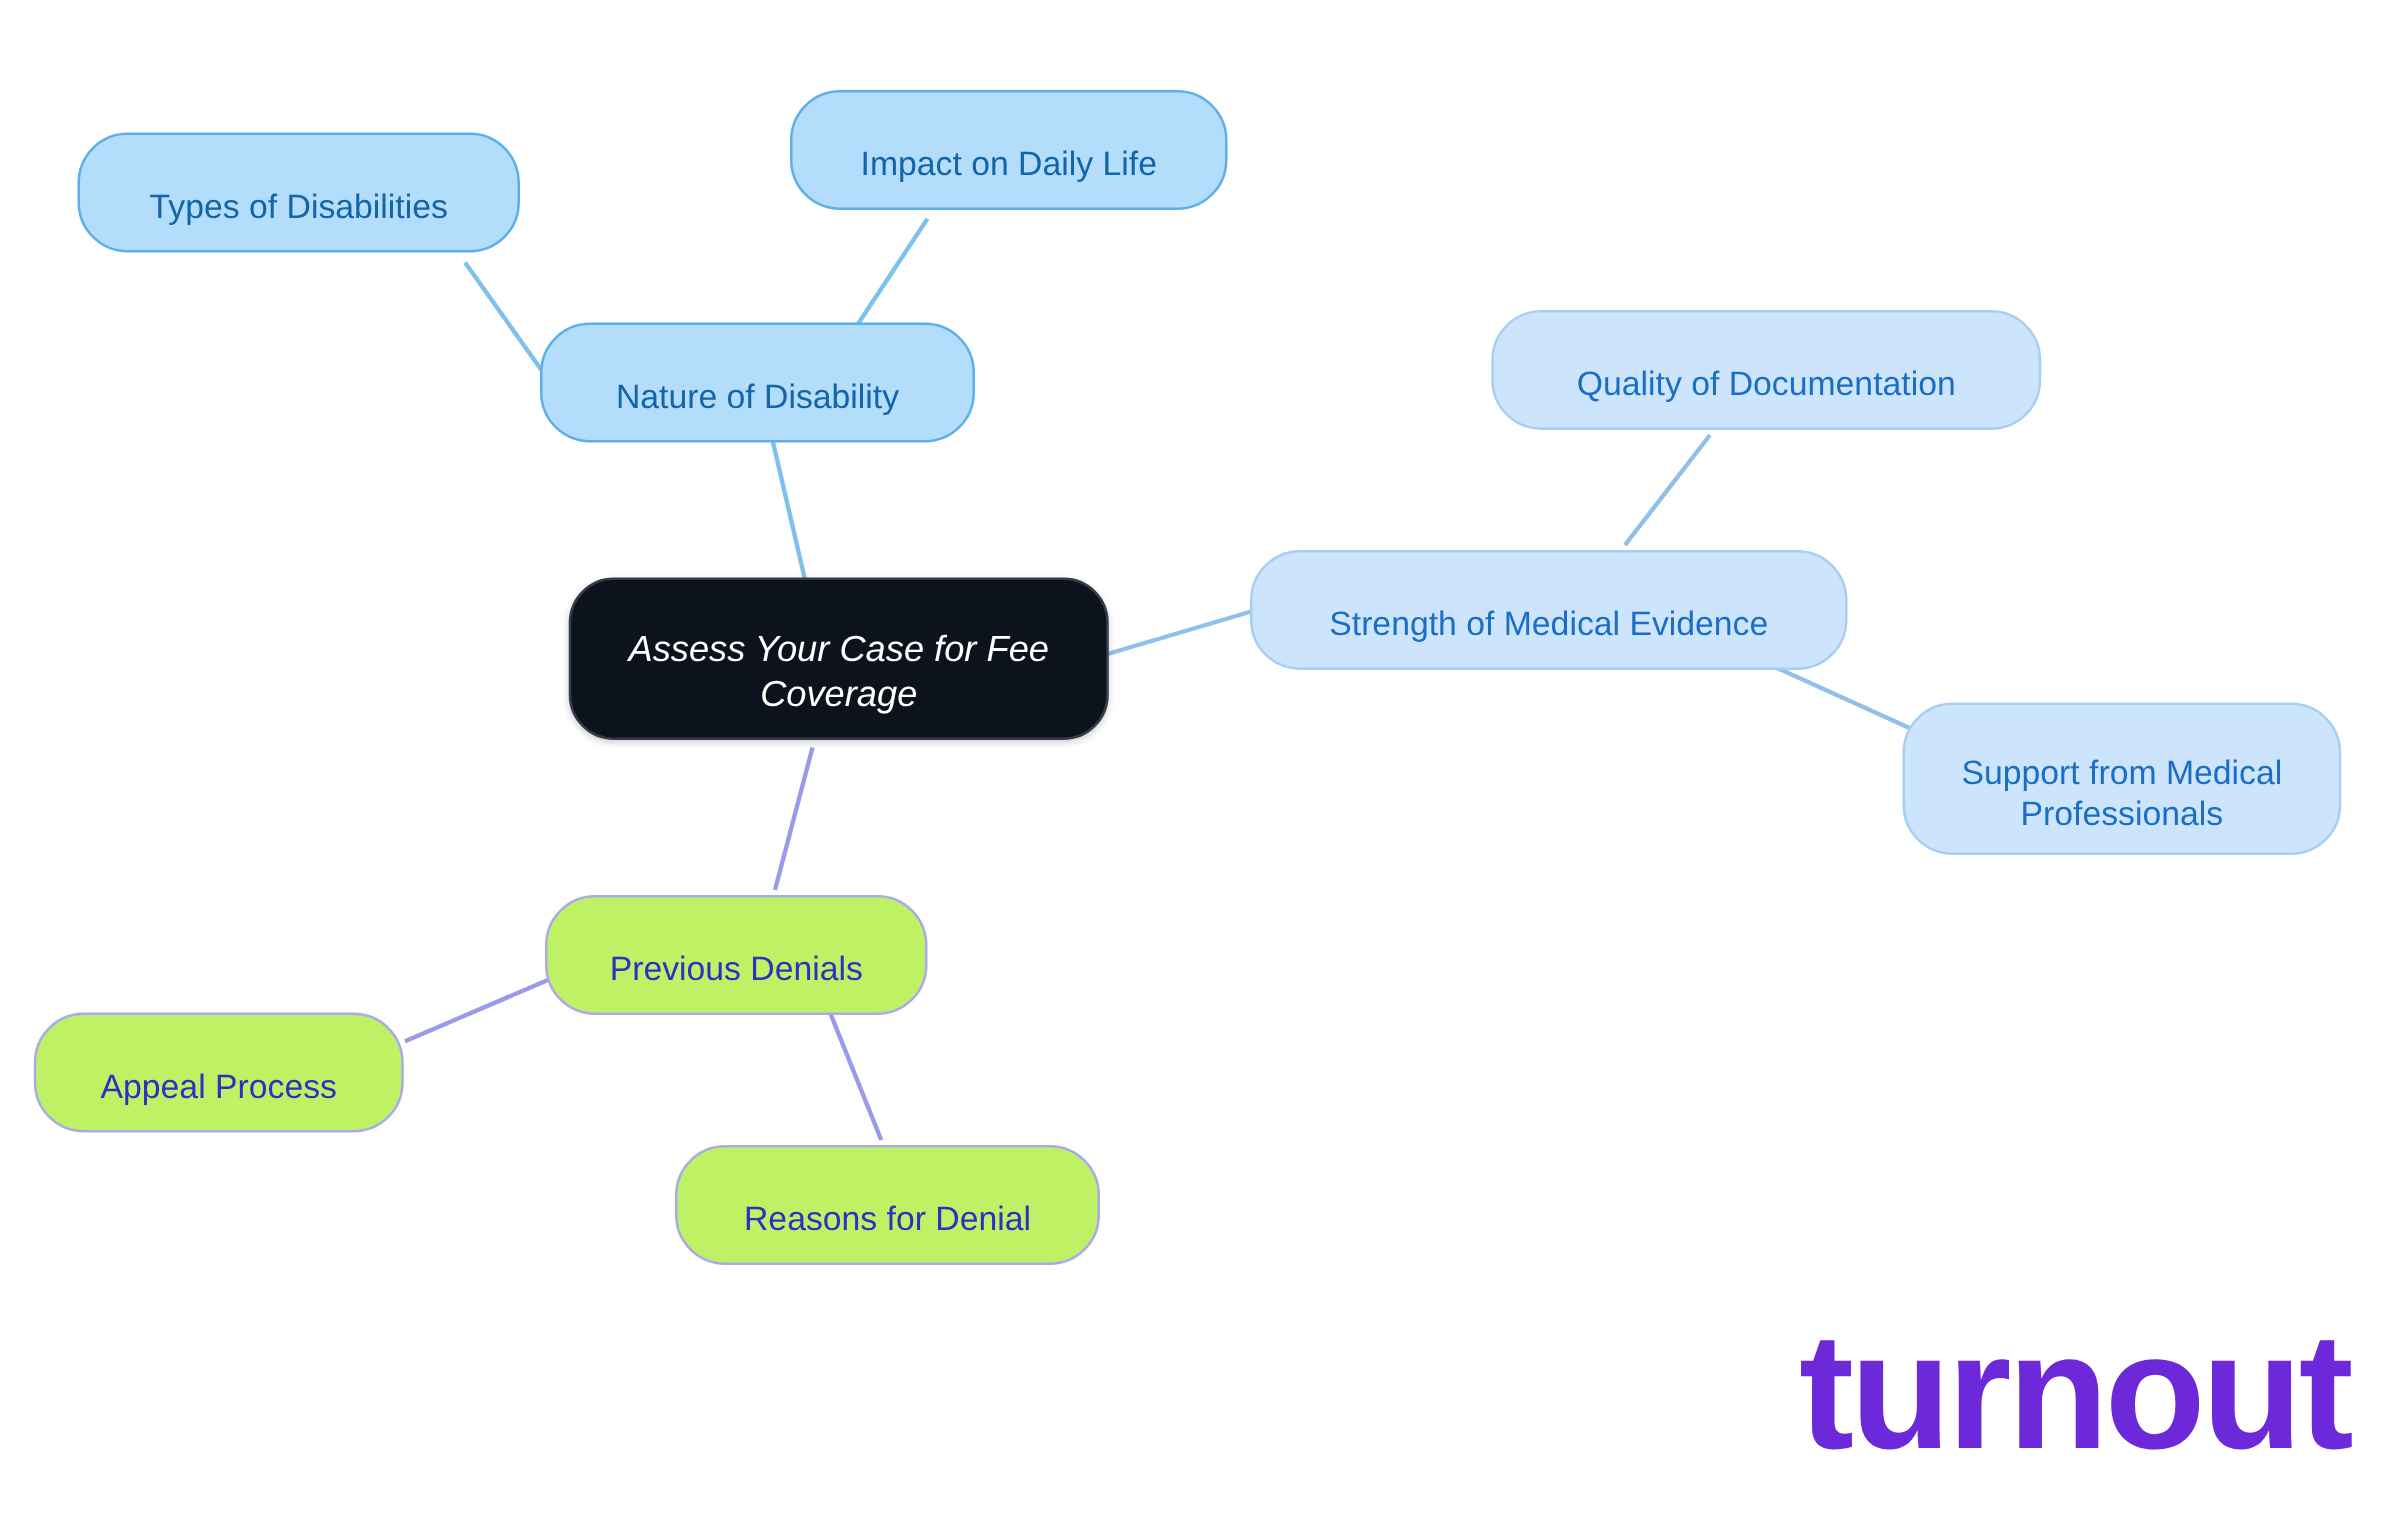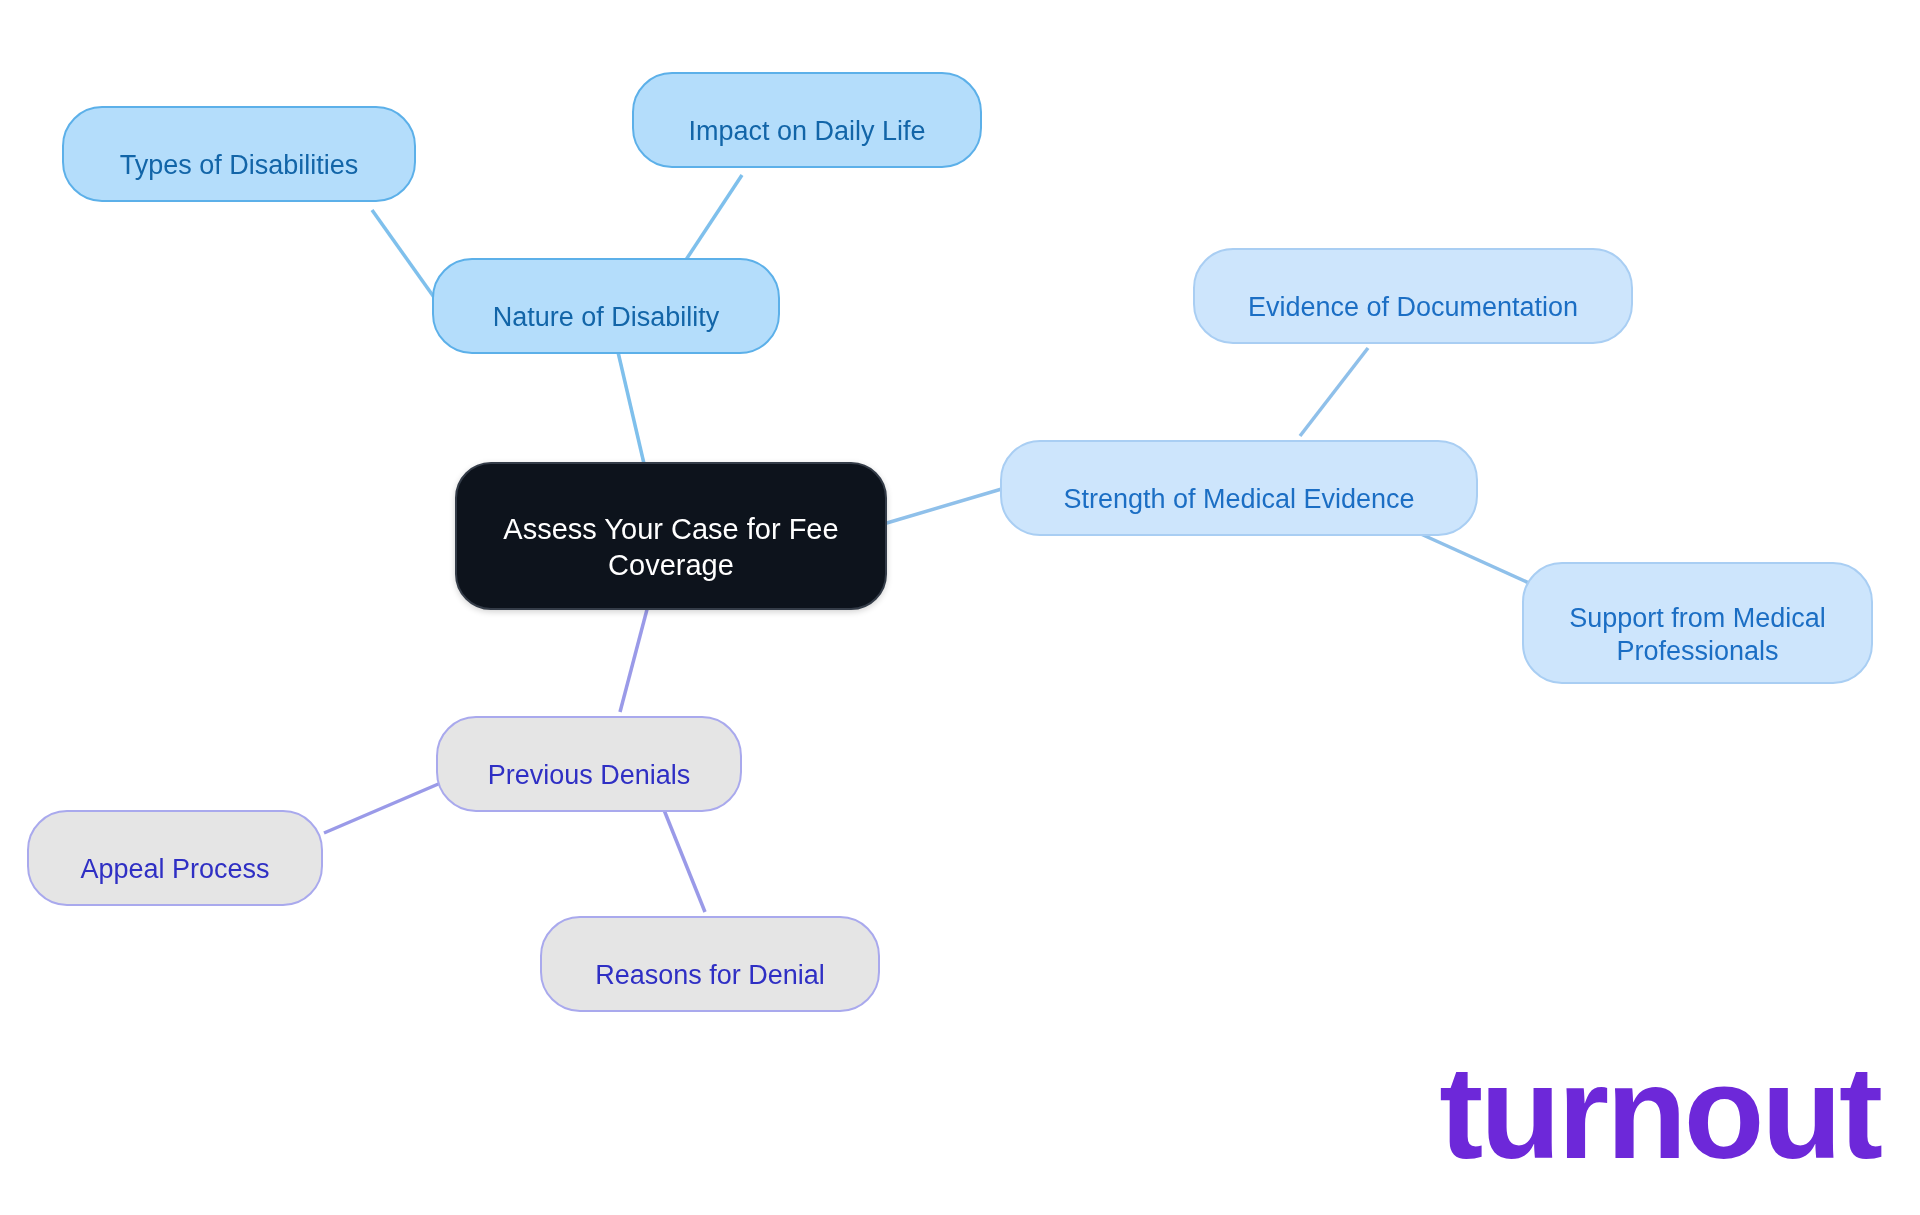--- a/index.html
+++ b/index.html
@@ -76,21 +76,21 @@
   
   .node.paleblue {
     background: #cde5fc;
     border-color: #a9cef3;
     color: #1b6ec4;
     font-size: 27px;
   }
 
   
   .node.purple {
-    background: #e5e5e5;
+    background: #bef264;
     border-color: #a9a9ed;
     color: #2f2fc4;
     font-size: 27px;
   }
 
   
   #logo {
     position: absolute;
     z-index: 3;
     right: 40px;
@@ -116,21 +116,21 @@
 
     <path d="M 880 525 L 1005 488" stroke="#8fc0ea" stroke-width="3.5" fill="none"></path>
     <path d="M 1300 436 L 1368 348" stroke="#8fc0ea" stroke-width="3.5" fill="none"></path>
     <path d="M 1412 530 L 1540 588" stroke="#8fc0ea" stroke-width="3.5" fill="none"></path>
 
     <path d="M 650 598 L 620 712" stroke="#9a9ae8" stroke-width="3.5" fill="none"></path>
     <path d="M 443 782 L 324 833" stroke="#9a9ae8" stroke-width="3.5" fill="none"></path>
     <path d="M 660 800 L 705 912" stroke="#9a9ae8" stroke-width="3.5" fill="none"></path>
   </svg>
 
-  <div class="node central" style="left:455px; top:462px; width:432px; height:148px;">
+  <div class="node central" style="left:455px; top:462px; width:432px; height:130px;font-style:italic;">
     <span class="node-label">Assess Your Case for Fee
 Coverage</span>
   </div>
 
   <div class="node blue" style="left:62px; top:106px; width:354px; height:96px;">
     <span class="node-label">Types of Disabilities</span>
   </div>
 
   <div class="node blue" style="left:432px; top:258px; width:348px; height:96px;">
     <span class="node-label">Nature of Disability</span>
@@ -138,21 +138,21 @@
 
   <div class="node blue" style="left:632px; top:72px; width:350px; height:96px;">
     <span class="node-label">Impact on Daily Life</span>
   </div>
 
   <div class="node paleblue" style="left:1000px; top:440px; width:478px; height:96px;">
     <span class="node-label">Strength of Medical Evidence</span>
   </div>
 
   <div class="node paleblue" style="left:1193px; top:248px; width:440px; height:96px;">
-    <span class="node-label">Evidence of Documentation</span>
+    <span class="node-label">Quality of Documentation</span>
   </div>
 
   <div class="node paleblue" style="left:1522px; top:562px; width:351px; height:122px;">
     <span class="node-label">Support from Medical
 Professionals</span>
   </div>
 
   <div class="node purple" style="left:436px; top:716px; width:306px; height:96px;">
     <span class="node-label">Previous Denials</span>
   </div>

